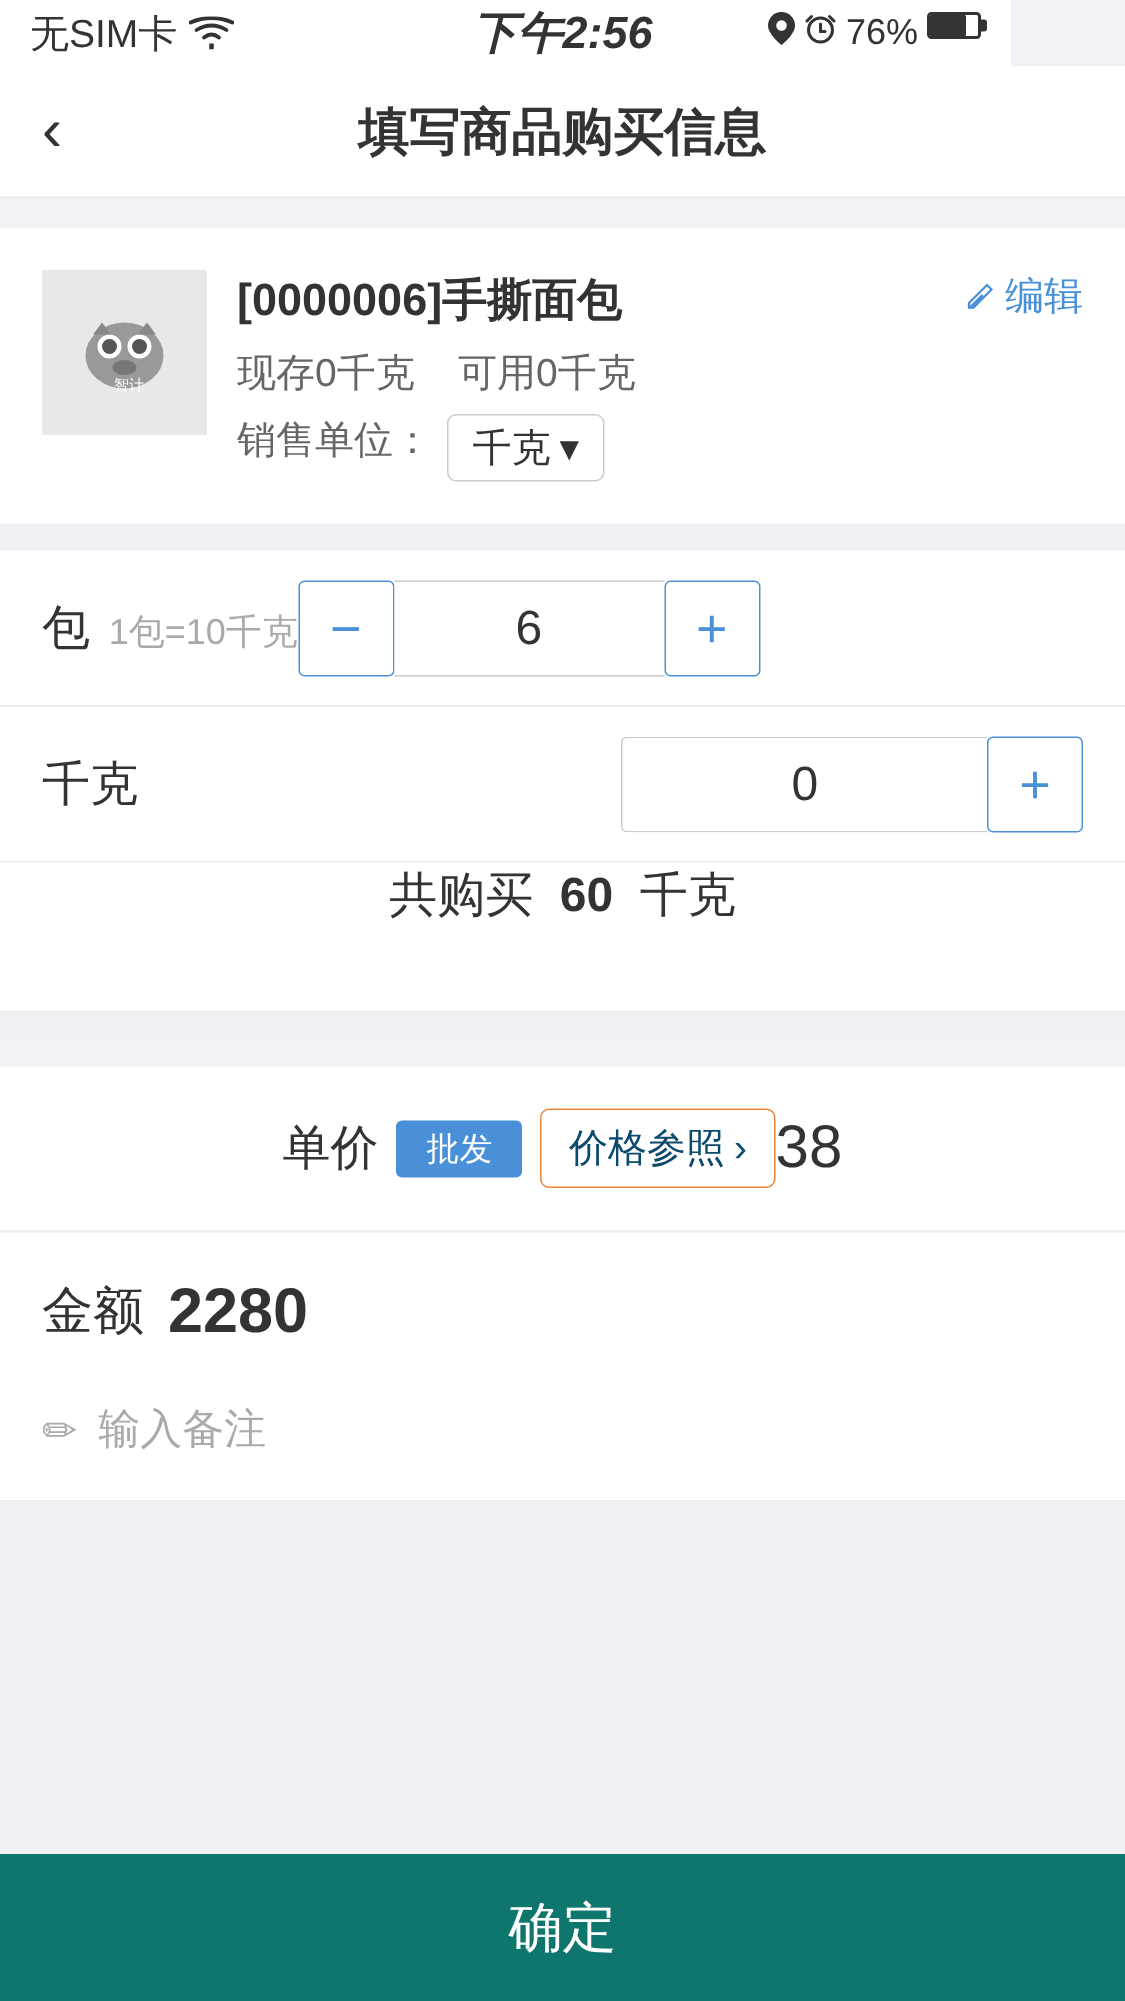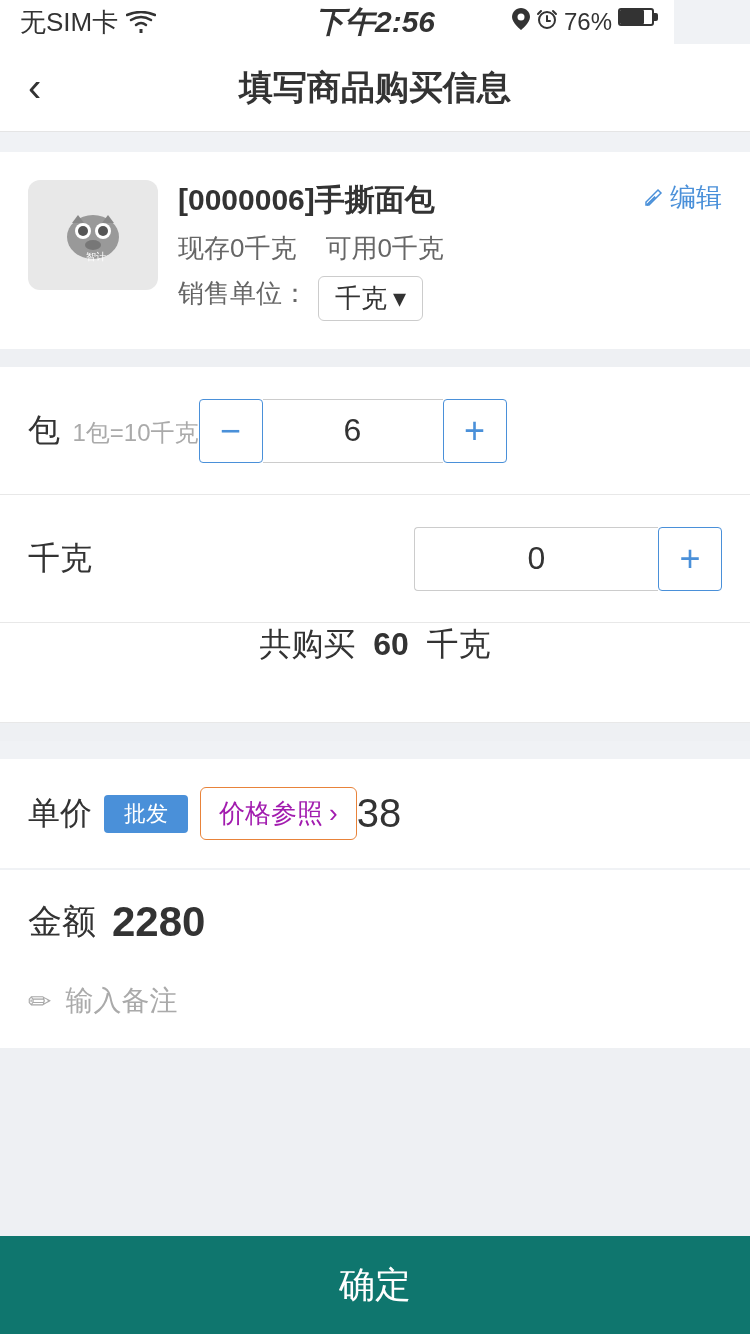--- a/index.html
+++ b/index.html
@@ -75,24 +75,24 @@
     .product-section {
       background: #fff;
       margin-top: 20px;
       padding: 28px 28px;
       display: flex;
       align-items: flex-start;
       gap: 20px;
       position: relative;
     }
     .product-image {
-      width: 130px;
+      width: 110px;
       height: 110px;
       background: #e8e8e8;
-      border-radius: 12px;
+      border-radius: 0;
       display: flex;
       align-items: center;
       justify-content: center;
       flex-shrink: 0;
     }
     .product-info {
       flex: 1;
     }
     .product-name {
       font-size: 30px;
@@ -142,21 +142,21 @@
     }
 
     
     .input-section {
       background: #fff;
     }
     .input-row {
       display: flex;
       align-items: center;
       padding: 0 28px;
-      height: 128px;
+      height: 104px;
       border-bottom: 1px solid #e8e8e8;
     }
     .input-label {
       font-size: 32px;
       color: #333;
       flex: 1;
     }
     .input-sublabel {
       font-size: 24px;
       color: #aaa;
@@ -234,41 +234,41 @@
 
     
     .price-section {
       background: #fff;
       margin-top: 18px;
       padding: 28px;
     }
     .price-row {
       display: flex;
       align-items: center;
-      justify-content: flex-start;
+      justify-content: center;
     }
     .price-label-group {
       display: flex;
       align-items: center;
       gap: 12px;
     }
     .price-label {
       font-size: 32px;
       color: #333;
     }
     .price-tag {
       background: #4a90d9;
       color: #fff;
       font-size: 22px;
       padding: 4px 20px;
       border-radius: 4px;
     }
     .price-ref-btn {
       border: 1.5px solid #e8833a;
-      color: #a21caf;
+      color: #0c4a6e;
       background: #fff;
       font-size: 26px;
       padding: 8px 18px;
       border-radius: 6px;
       cursor: pointer;
       display: flex;
       align-items: center;
       gap: 6px;
     }
     .price-value {

